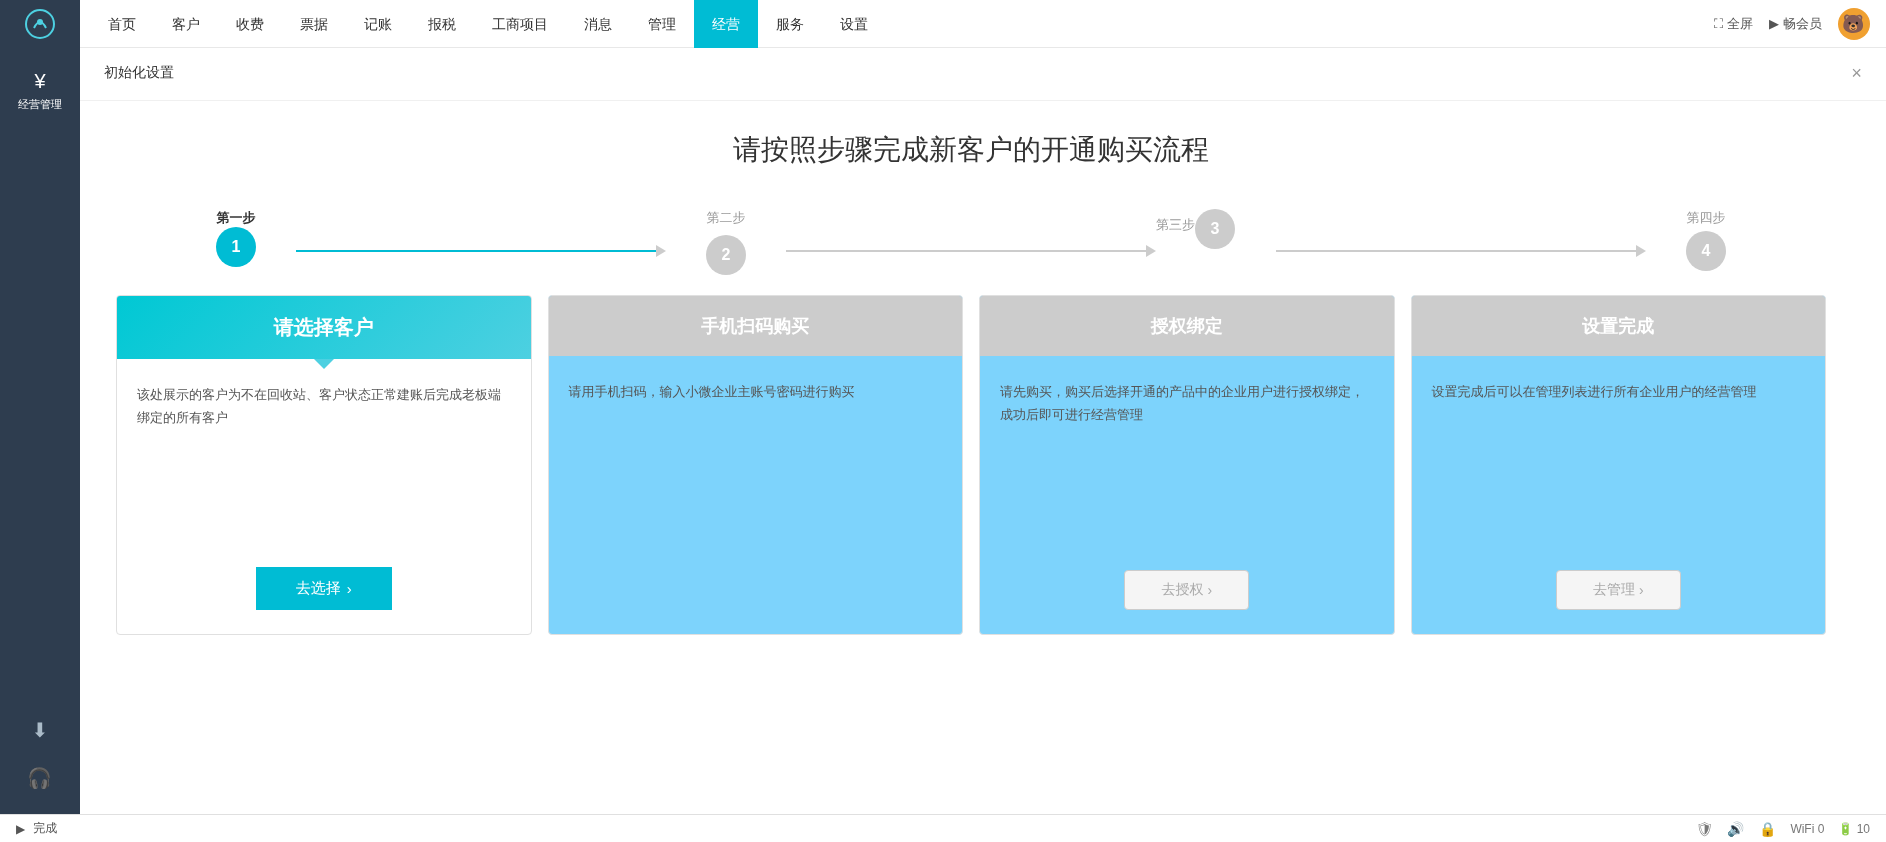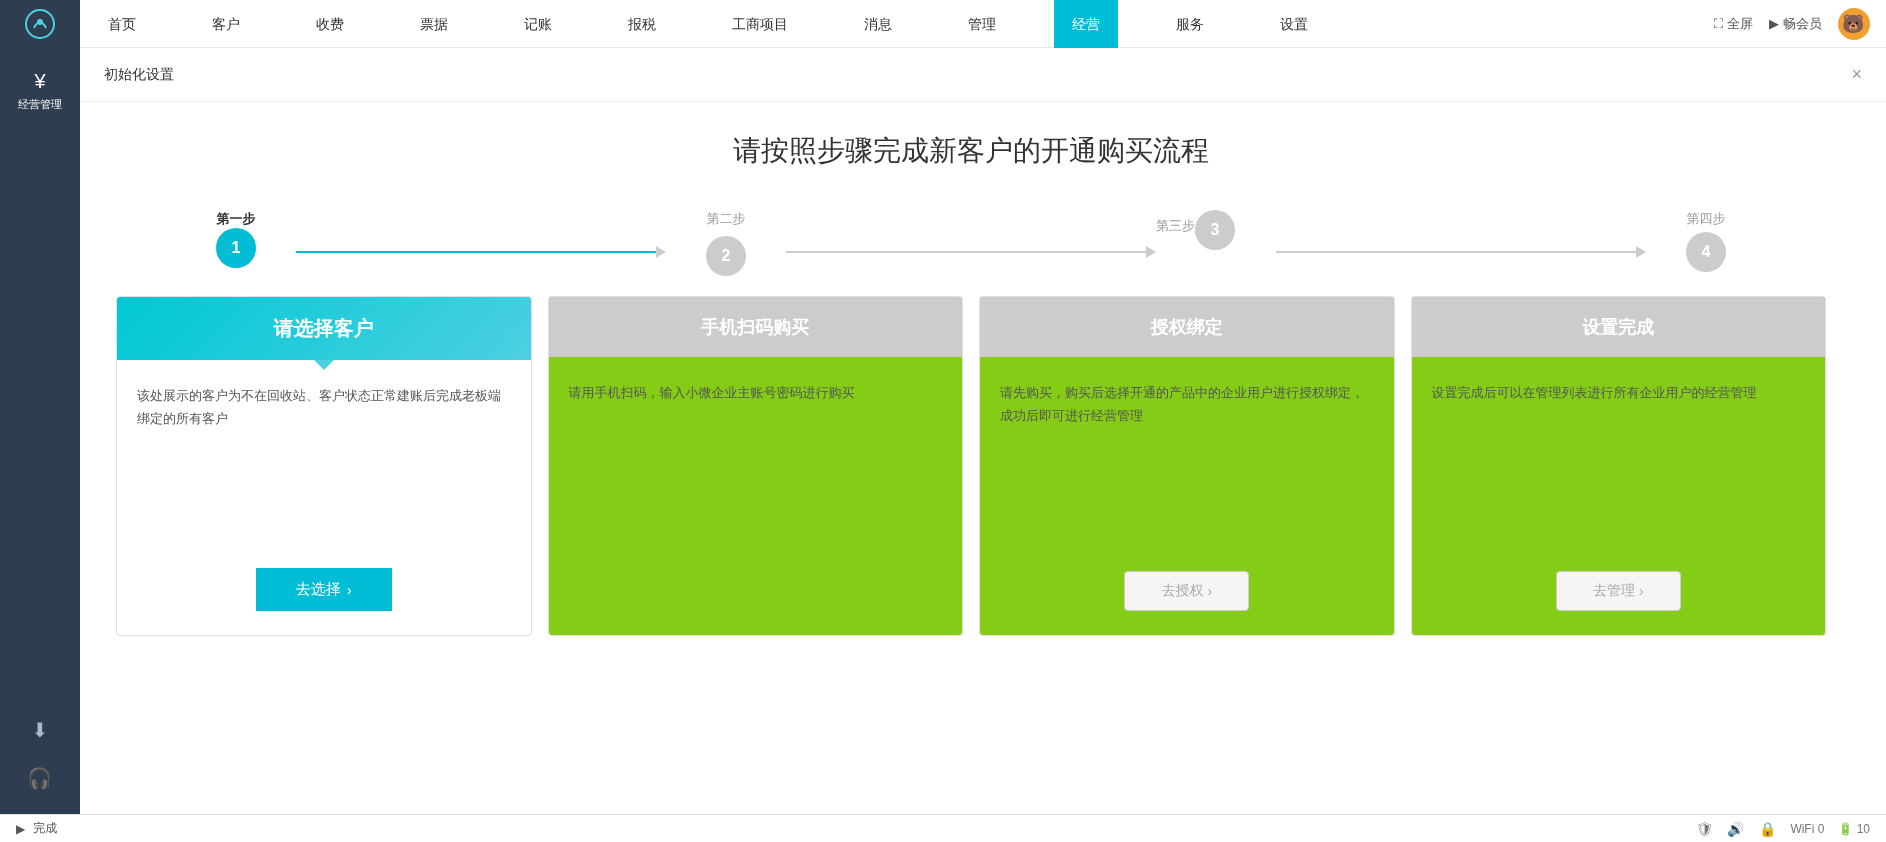--- a/index.html
+++ b/index.html
@@ -7,21 +7,21 @@
 
     
     .top-nav {
       display: flex; align-items: center; background: #fff; height: 48px;
       border-bottom: 1px solid #e8e8e8; flex-shrink: 0;
     }
     .nav-logo {
       width: 80px; height: 48px; background: #2e3d4f; display: flex; align-items: center; justify-content: center; flex-shrink: 0;
     }
     .nav-logo svg { width: 32px; height: 32px; }
-    .nav-items { display: flex; align-items: center; flex: 1; padding: 0 10px; gap: 40px; }
+    .nav-items { display: flex; align-items: center; flex: 1; padding: 0 10px; }
     .nav-item {
       padding: 0 18px; height: 48px; line-height: 48px; font-size: 14px;
       color: #333; cursor: pointer; white-space: nowrap;
     }
     .nav-item.active { background: #00bcd4; color: #fff; }
     .nav-right { display: flex; align-items: center; padding-right: 16px; gap: 16px; }
     .nav-right-item { font-size: 13px; color: #555; cursor: pointer; display: flex; align-items: center; gap: 4px; white-space: nowrap; }
     .nav-avatar { width: 32px; height: 32px; border-radius: 50%; background: #f0a030; display: flex; align-items: center; justify-content: center; font-size: 18px; }
 
     
@@ -39,34 +39,34 @@
     .sidebar-item.active { color: #fff; }
     .sidebar-icon { font-size: 20px; }
     .sidebar-bottom { margin-top: auto; padding-bottom: 16px; display: flex; flex-direction: column; align-items: center; gap: 8px; }
     .sidebar-bottom-item { color: #aabbc8; font-size: 20px; cursor: pointer; padding: 8px; }
 
     
     .main-content { flex: 1; background: #fff; overflow: auto; position: relative; }
 
     
     .page-header {
-      display: flex; align-items: center; justify-content: space-between;
-      padding: 16px 24px; border-bottom: 1px solid #f0f0f0;
+      display: flex; align-items: flex-start; justify-content: space-between;
+      padding: 16px 24px; border-bottom: 1px solid #f0f0f0; font-family: Liberation Mono, monospace;
     }
     .page-title { font-size: 14px; color: #333; }
     .close-btn { font-size: 18px; color: #999; cursor: pointer; }
 
     
     .flow-content { padding: 30px 60px 40px 36px; }
     .flow-main-title { text-align: center; font-size: 28px; color: #333; font-weight: normal; margin-bottom: 40px; }
 
     
     .cards-row { display: flex; gap: 16px; }
     .card {
-      flex: 1; border-radius: 4px; overflow: hidden; background: #84cc16;
+      flex: 1; border-radius: 4px; overflow: hidden; background: #7dd3fc;
       border: 1px solid #e0e0e0; display: flex; flex-direction: column; min-height: 340px;
     }
     .card.active-card { background: #fff; border: 1px solid #e0e0e0; }
     .card-header {
       padding: 18px; font-size: 18px; text-align: center; font-weight: bold;
       color: #fff; background: #00bcd4;
     }
     .card-header.inactive { background: #ccc; color: #fff; }
     .card-body { padding: 24px 20px; font-size: 13px; color: #555; line-height: 1.8; flex: 1; }
     .card-footer { padding: 16px 20px 24px; display: flex; justify-content: center; }

